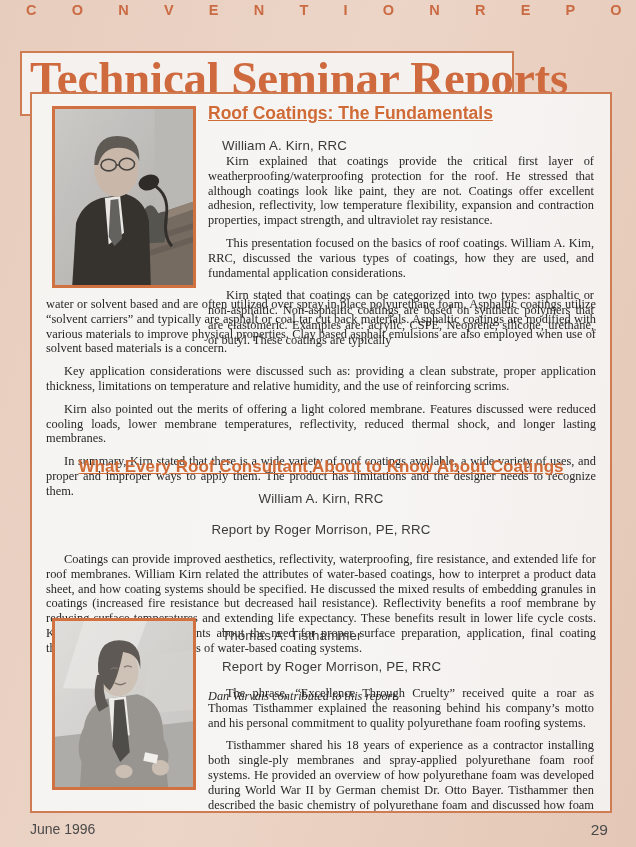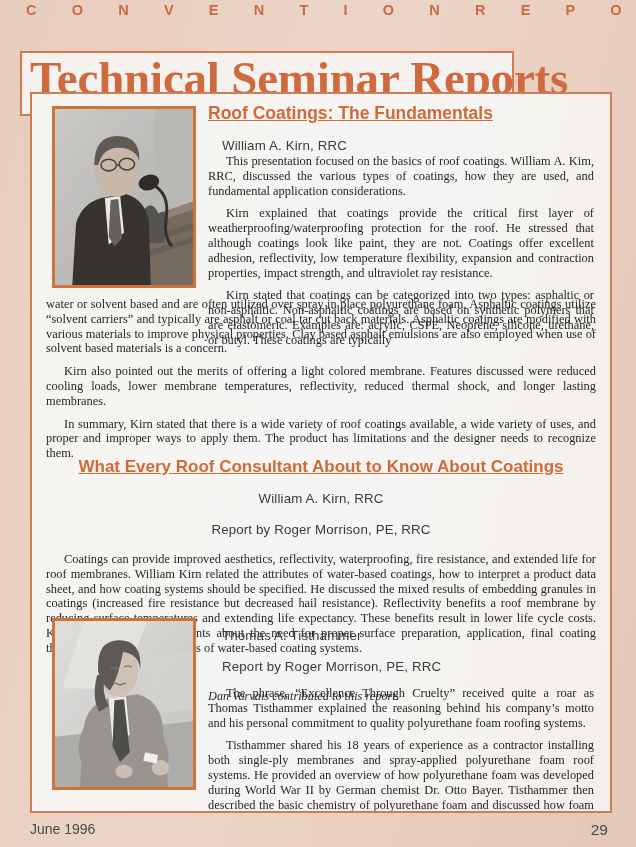--- a/index.html
+++ b/index.html
@@ -215,27 +215,28 @@
         <rect x="0" y="0" width="144" height="182" fill="#ffffff" opacity="0.06"></rect>
       </svg>
     </div>
 
     <div class="sec sec-a-head">
       <div class="art-head">Roof Coatings: The Fundamentals</div>
       <div class="byline">William A. Kirn, RRC</div>
     </div>
 
     <div class="sec sec-a-col">
+      <p class="body">Kirn explained that coatings provide the critical first layer of weatherproofing/waterproofing protection for the roof. He stressed that although coatings look like paint, they are not. Coatings offer excellent adhesion, reflectivity, low temperature flexibility, expansion and contraction properties, impact strength, and ultraviolet ray resistance.</p>
       <p class="body">This presentation focused on the basics of roof coatings. William A. Kim, RRC, discussed the various types of coatings, how they are used, and fundamental application considerations.</p>
-      <p class="body">Kirn explained that coatings provide the critical first layer of weatherproofing/waterproofing protection for the roof. He stressed that although coatings look like paint, they are not. Coatings offer excellent adhesion, reflectivity, low temperature flexibility, expansion and contraction properties, impact strength, and ultraviolet ray resistance.</p>
       <p class="body">Kirn stated that coatings can be categorized into two types: asphaltic or non-asphaltic. Non-asphaltic coatings are based on synthetic polymers that are elastomeric. Examples are: acrylic, CSPE, Neoprene, silicone, urethane, or butyl. These coatings are typically</p>
     </div>
 
     <div class="sec sec-a-full">
       <p class="body noindent">water or solvent based and are often utilized over spray in place polyurethane foam. Asphaltic coatings utilize “solvent carriers” and typically are asphalt or coal tar cut back materials. Asphaltic coatings are modified with various materials to improve physical properties. Clay based asphalt emulsions are also employed when use of solvent based materials is a concern.</p>
+      <p class="body">Key application considerations were discussed such as: providing a clean substrate, proper application thickness, limitations on temperature and relative humidity, and the use of reinforcing scrims.</p>
       <p class="body">Kirn also pointed out the merits of offering a light colored membrane. Features discussed were reduced cooling loads, lower membrane temperatures, reflectivity, reduced thermal shock, and longer lasting membranes.</p>
       <p class="body">In summary, Kirn stated that there is a wide variety of roof coatings available, a wide variety of uses, and proper and improper ways to apply them. The product has limitations and the designer needs to recognize them.</p>
     </div>
 
     <div class="sec sec-b">
       <div class="art-head center">What Every Roof Consultant About to Know About Coatings</div>
       <div class="byline center">William A. Kirn, RRC</div>
       <div class="byline center">Report by Roger Morrison, PE, RRC</div>
       <p class="body" style="margin-top:10px">Coatings can provide improved aesthetics, reflectivity, waterproofing, fire resistance, and extended life for roof membranes. William Kirn related the attributes of water-based coatings, how to interpret a product data sheet, and how coating systems should be specified. He discussed the mixed results of embedding granules in coatings (increased fire resistance but decreased hail resistance). Reflectivity benefits a roof membrane by reducing surface temperatures and extending life expectancy. These benefits result in lower life cycle costs. Kirn also cautioned consultants about the need for proper surface preparation, application, final coating thicknesses, and the limitations of water-based coating systems.</p>
     </div>

